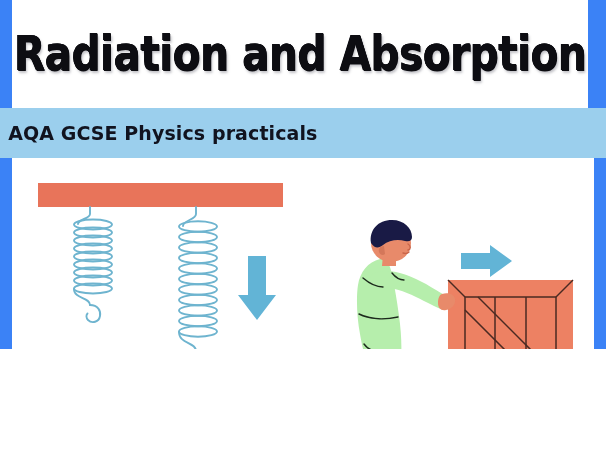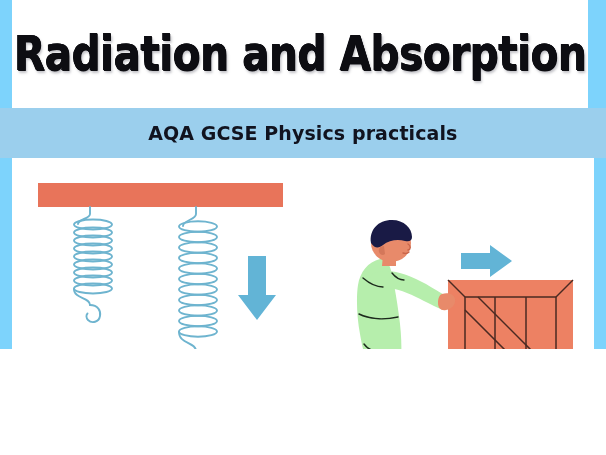--- a/index.html
+++ b/index.html
@@ -5,21 +5,21 @@
   html, body {
     margin: 0;
     padding: 0;
     background: #ffffff;
   }
   #poster {
     position: relative;
     width: 606px;
     height: 349px;
     overflow: hidden;
-    background: #7dd3fc;
+    background: #3b82f6;
     font-family: "Liberation Sans", sans-serif;
   }
 
   
   .title-card {
     position: absolute;
     left: 12px;
     top: 0px;
     width: 576px;
     height: 108px;
@@ -47,21 +47,21 @@
   
   .subtitle-band {
     position: absolute;
     left: 0px;
     top: 108px;
     width: 606px;
     height: 50px;
     background: #9bcfed;
     display: flex;
     align-items: center;
-    justify-content: center;
+    justify-content: flex-start;
   }
   .subtitle-text {
     font-family: "DejaVu Sans", sans-serif;
     font-weight: bold;
     font-size: 20px;
     color: #11131f;
     letter-spacing: 0.1px;
     white-space: nowrap;
     transform: scaleX(0.95);
   }

